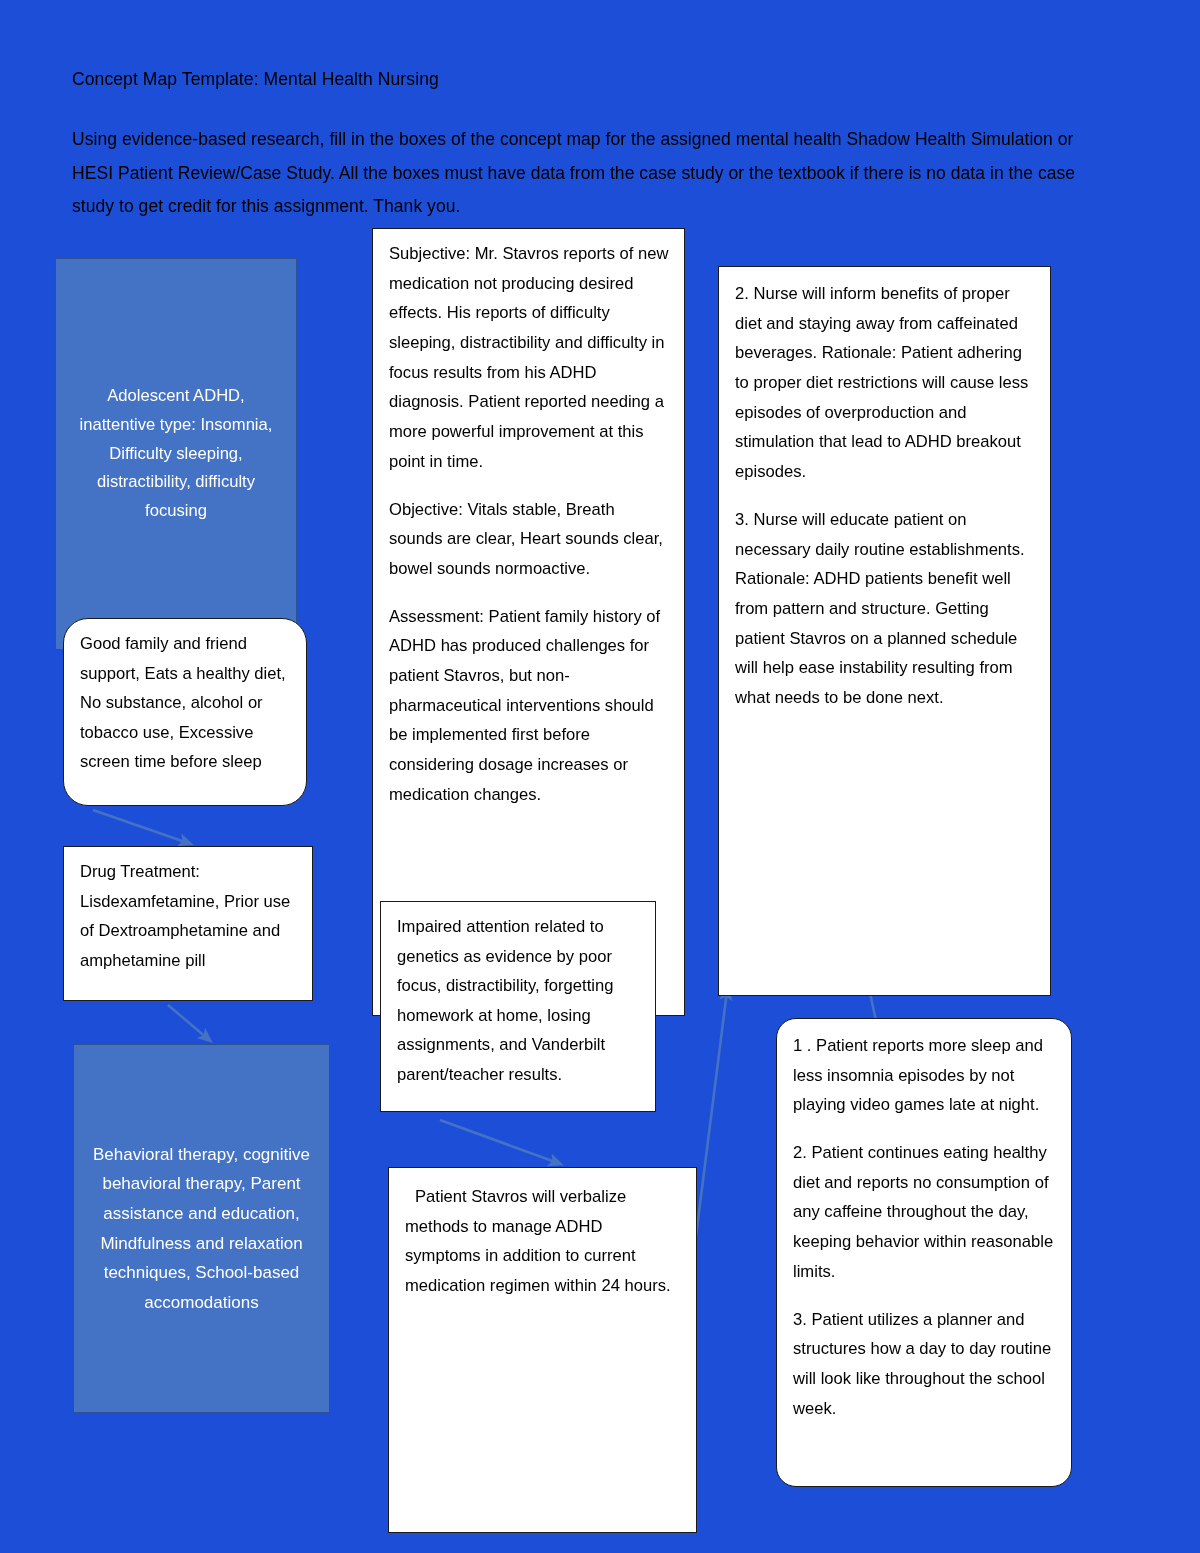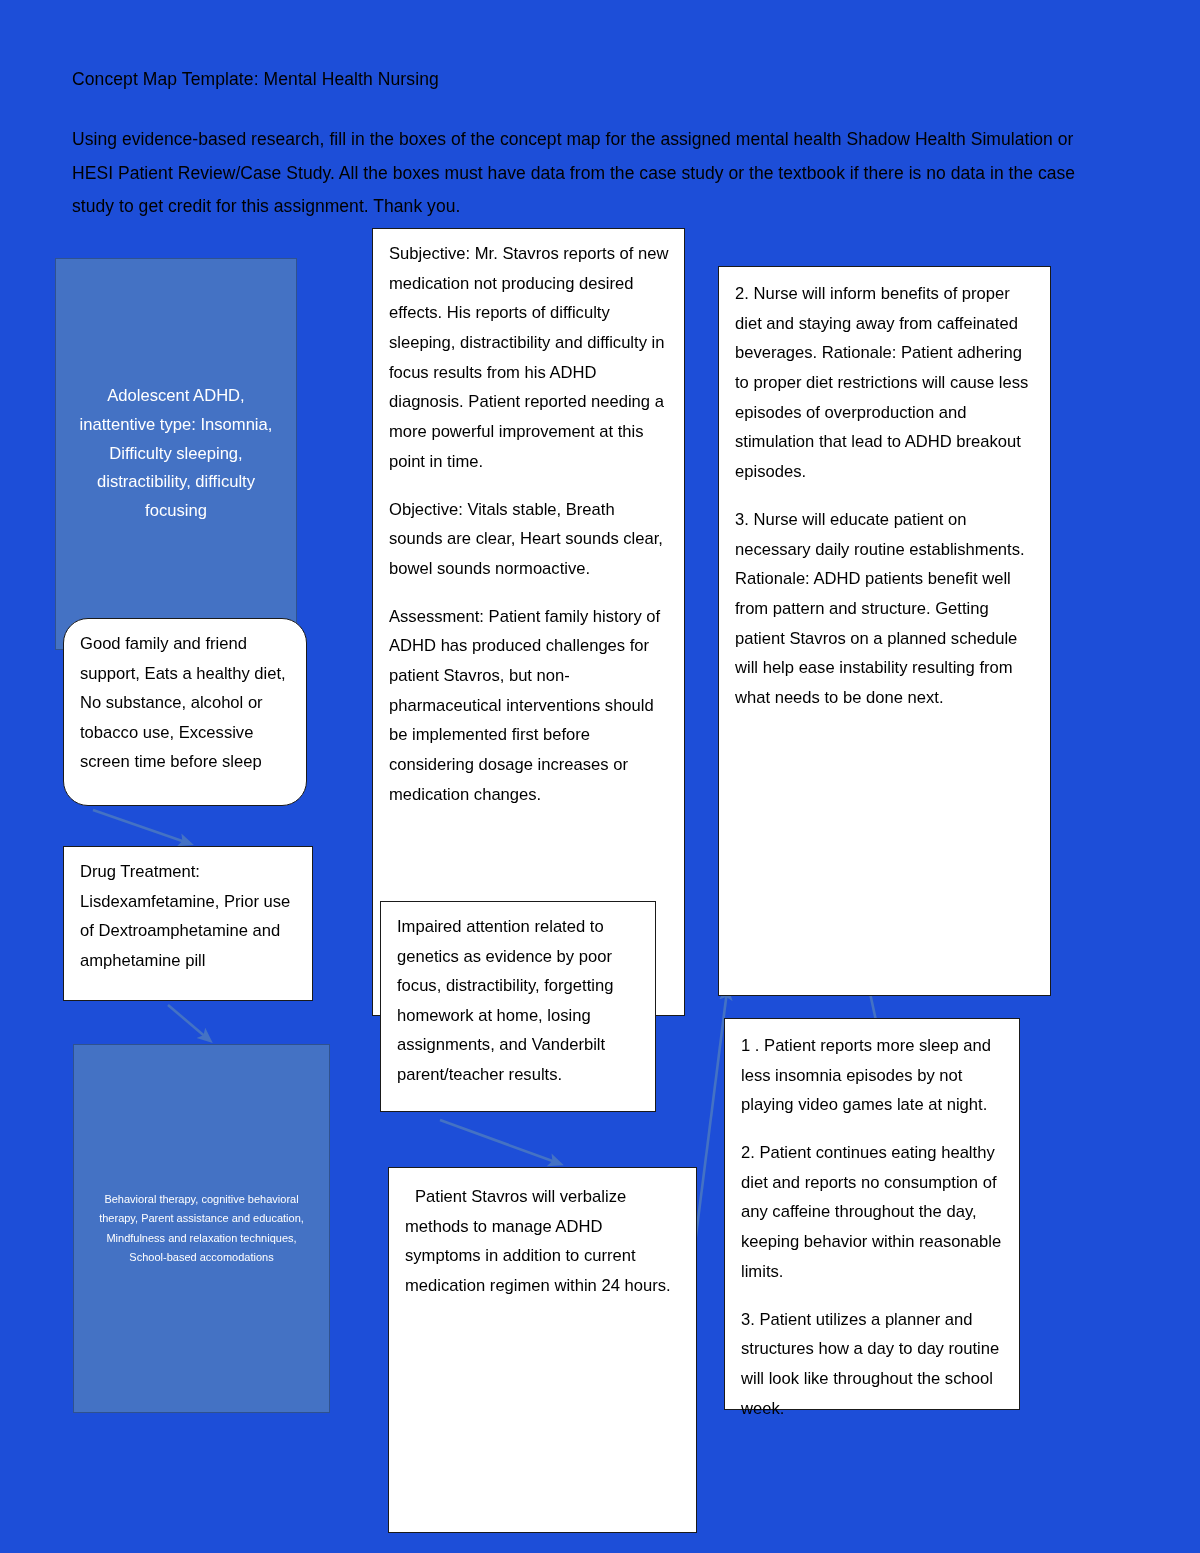--- a/index.html
+++ b/index.html
@@ -76,25 +76,25 @@
   #box-diagnosis   { left: 55px;  top: 258px;  width: 242px; height: 392px; }
   #box-strengths   { left: 63px;  top: 618px;  width: 244px; height: 188px; border-radius: 25px; }
   #box-drugs       { left: 63px;  top: 846px;  width: 250px; height: 155px; }
   #box-therapy     { left: 73px;  top: 1044px; width: 257px; height: 369px; }
 
   #box-soap        { left: 372px; top: 228px;  width: 313px; height: 788px; }
   #box-nursing-dx  { left: 380px; top: 901px;  width: 276px; height: 211px; }
   #box-goal        { left: 388px; top: 1167px; width: 309px; height: 366px; }
 
   #box-interventions { left: 718px; top: 266px;  width: 333px; height: 730px; }
-  #box-evaluation    { left: 724px; top: 1018px; width: 296px; height: 392px; }
+  #box-evaluation    { left: 776px; top: 1018px; width: 296px; height: 469px; border-radius: 20px; }
 
   
   #box-diagnosis .blue-text  { font-size: 16.6px; line-height: 1.74; }
-  #box-therapy .blue-text    { font-size: 11px; line-height: 1.74; }
+  #box-therapy .blue-text    { font-size: 17px; line-height: 1.74; }
   #box-soap      { line-height: 1.79; }
   #box-interventions { line-height: 1.79; padding-top: 12px; }
   #box-evaluation    { line-height: 1.79; padding-top: 12px; }
   #box-goal      { padding-top: 14px; }
   #box-goal .indent-first { text-indent: 10px; }
 
   
   #arrows {
     position: absolute;
     left: 0;

